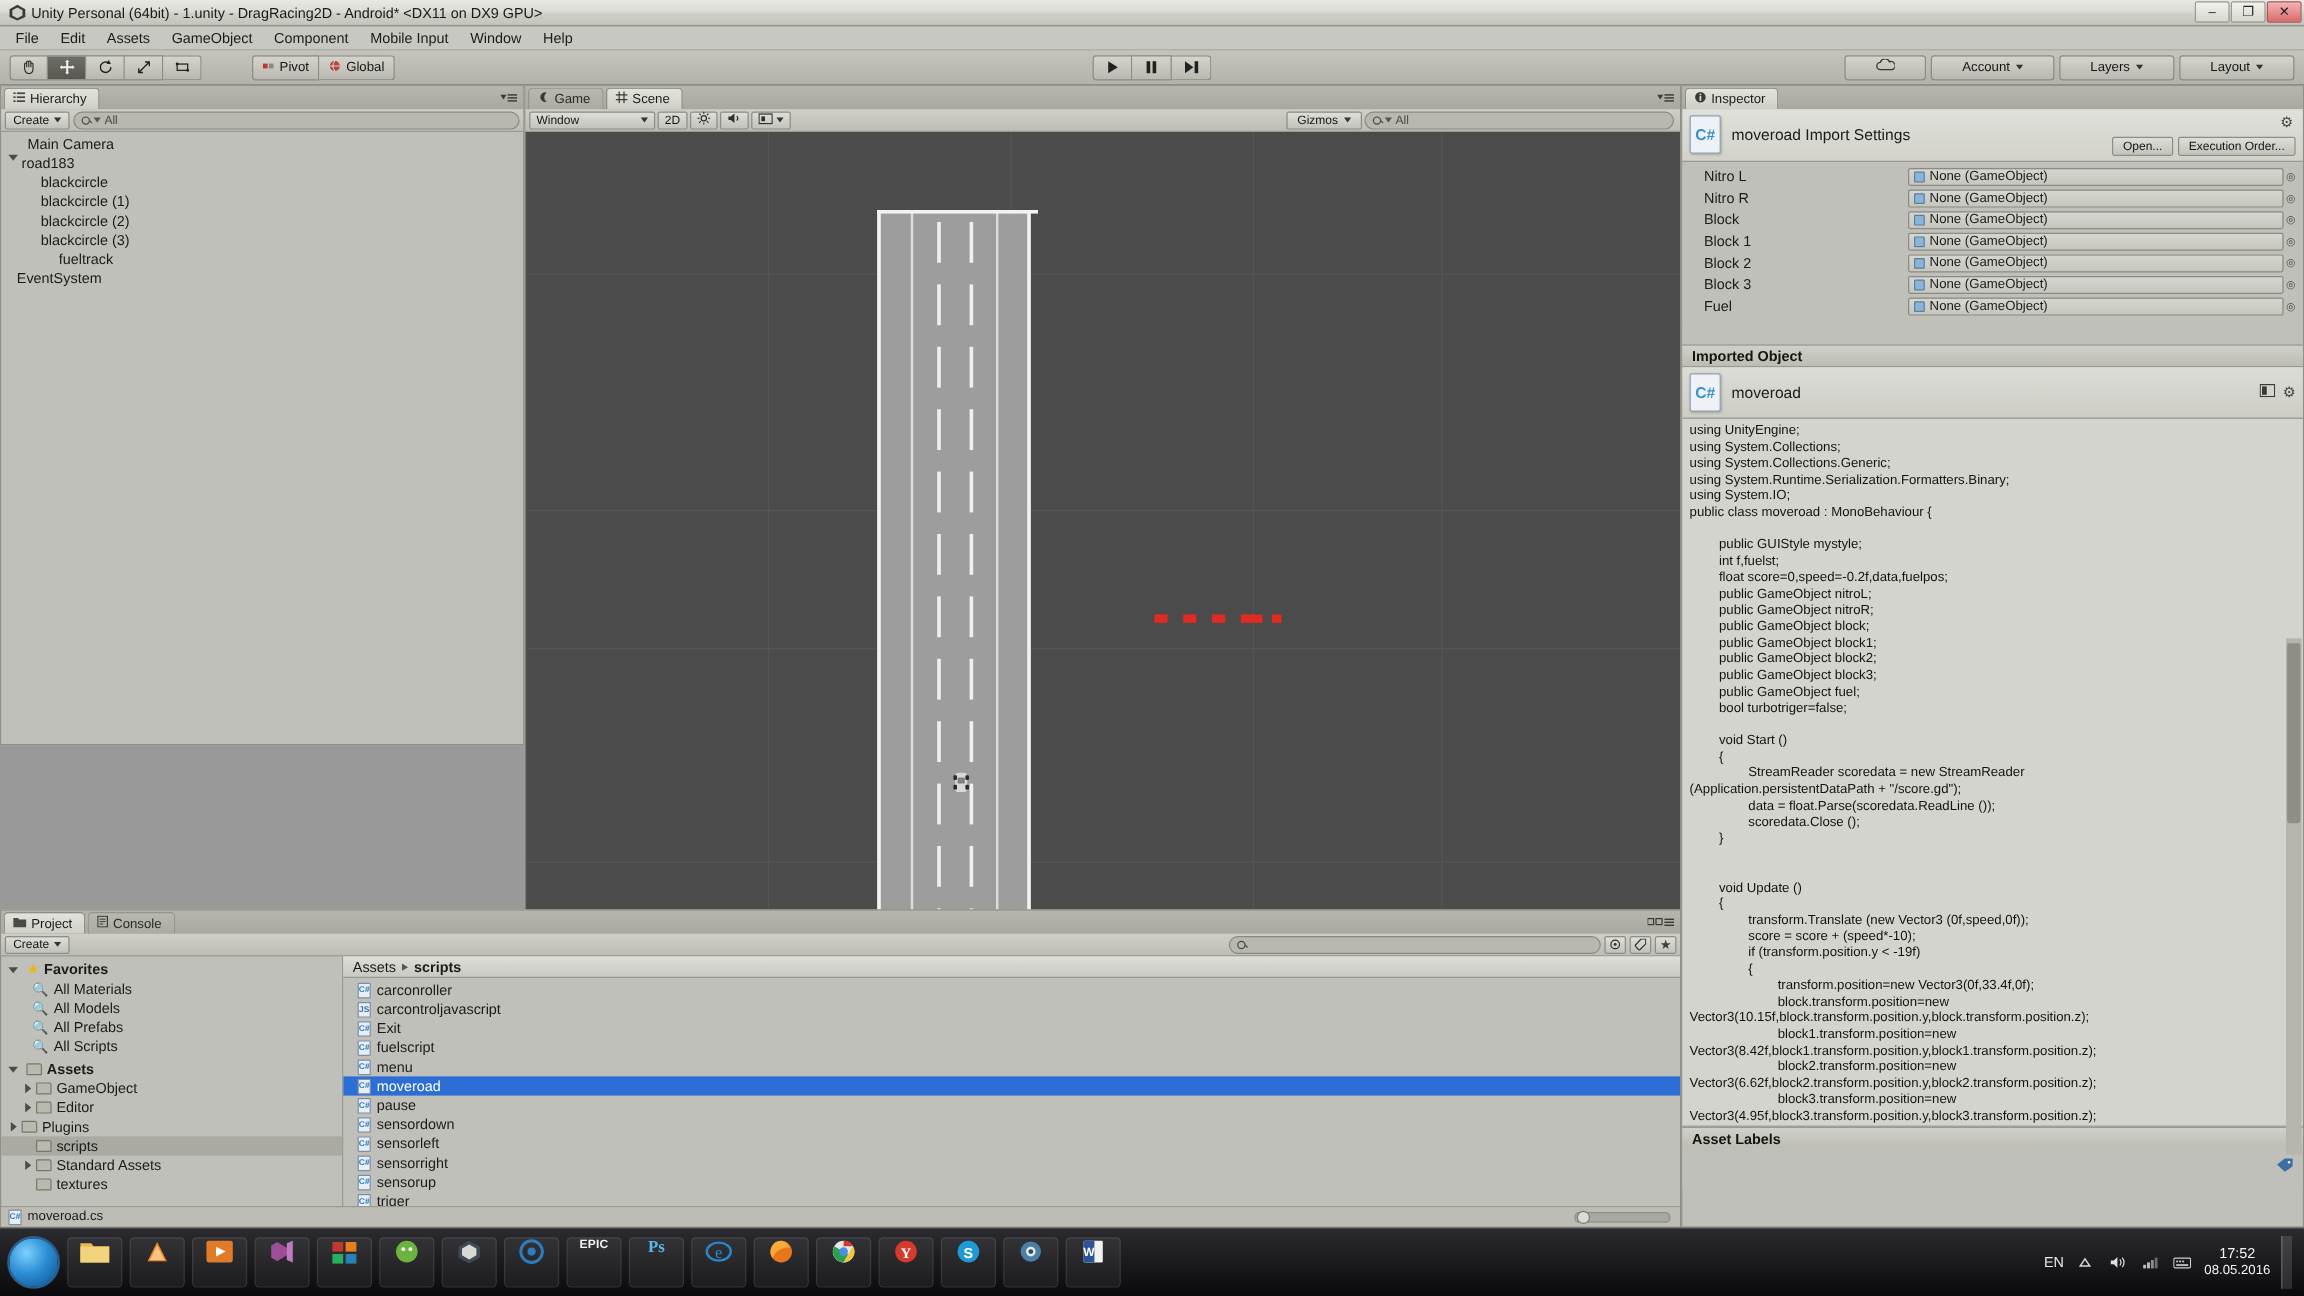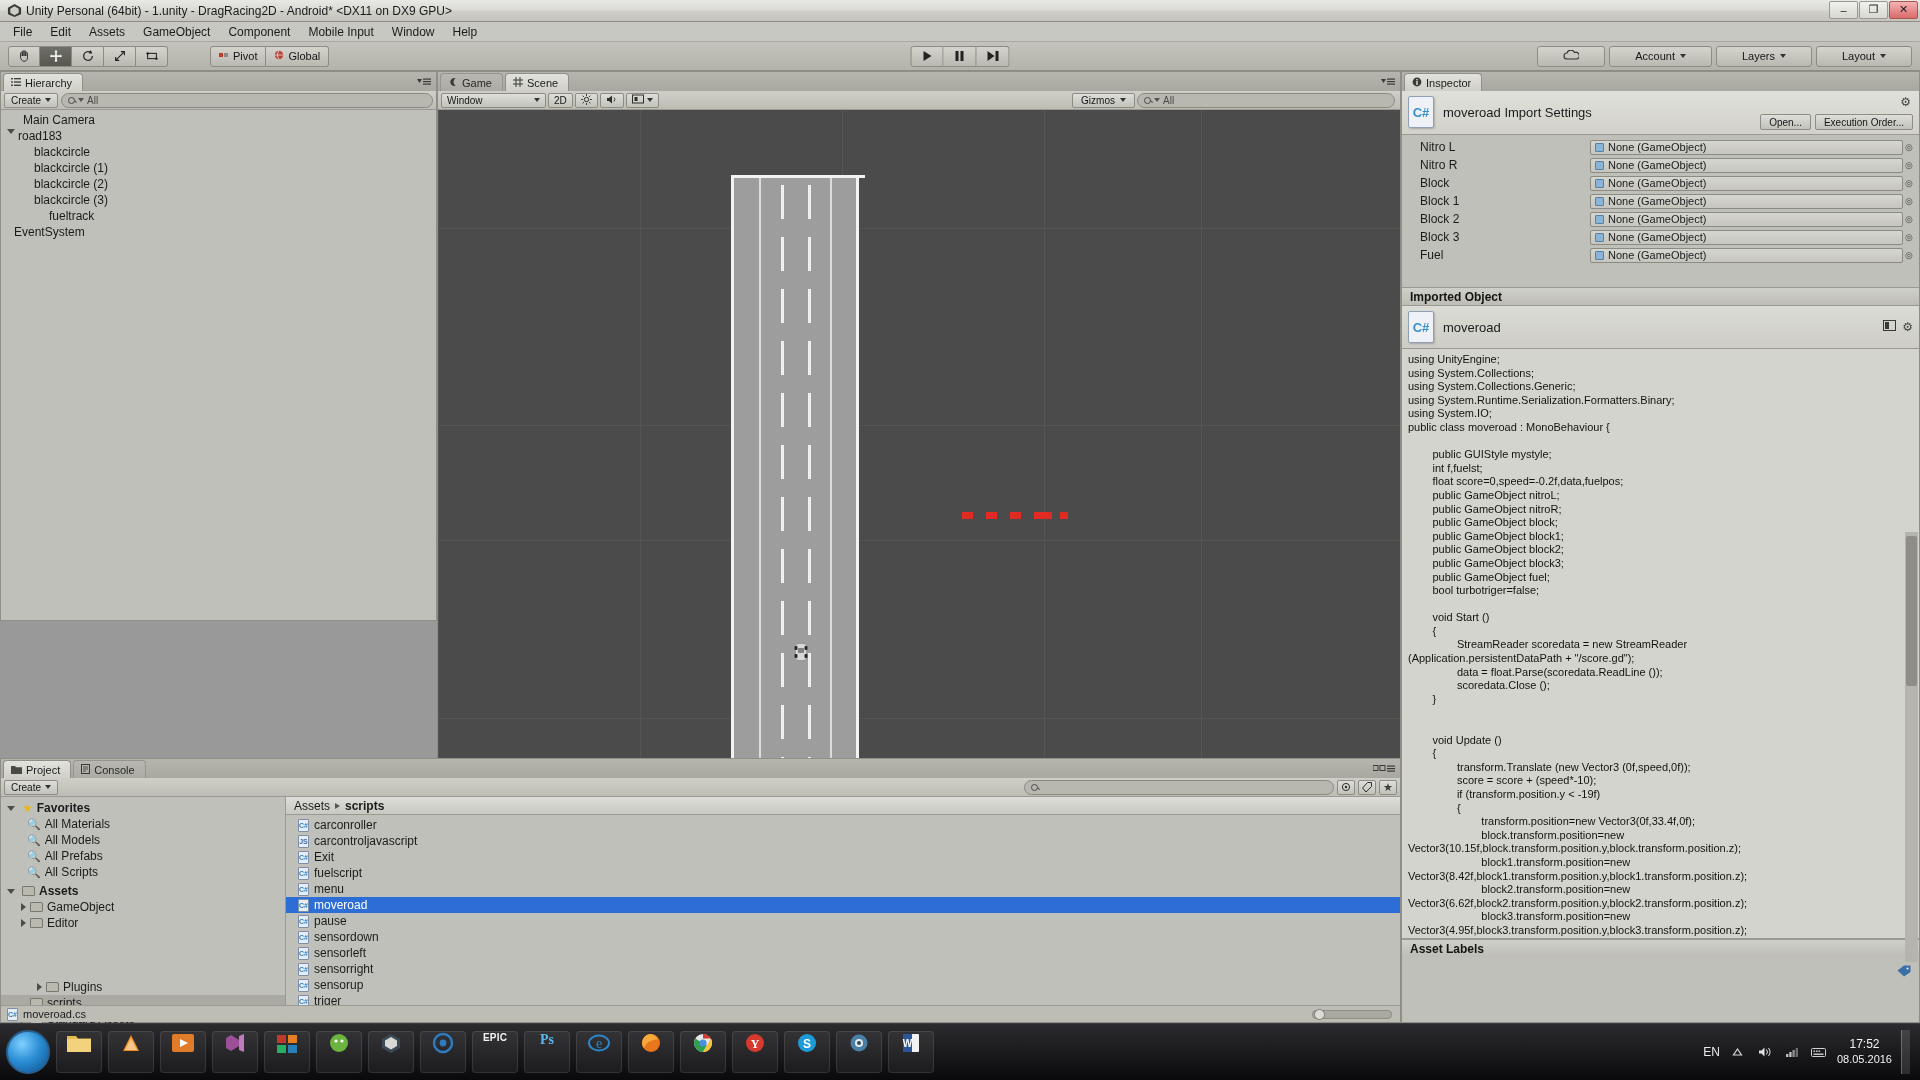--- a/index.html
+++ b/index.html
@@ -704,21 +704,21 @@
         <div class="folder-row" style="padding-left:20px;">
           <span class="arrow-r"></span>
           <span class="folder"></span>
           <span>GameObject</span>
         </div>
         <div class="folder-row" style="padding-left:20px;">
           <span class="arrow-r"></span>
           <span class="folder"></span>
           <span>Editor</span>
         </div>
-        <div class="folder-row" style="padding-left:36px;margin-top:48px;">
+        <div class="folder-row" style="padding-left:8px;">
           <span class="arrow-r"></span>
           <span class="folder"></span>
           <span>Plugins</span>
         </div>
         <div class="folder-row sel" style="padding-left:20px;">
           <span class="arrow-r" style="visibility:hidden;"></span>
           <span class="folder"></span>
           <span>scripts</span>
         </div>
         <div class="folder-row" style="padding-left:20px;">

